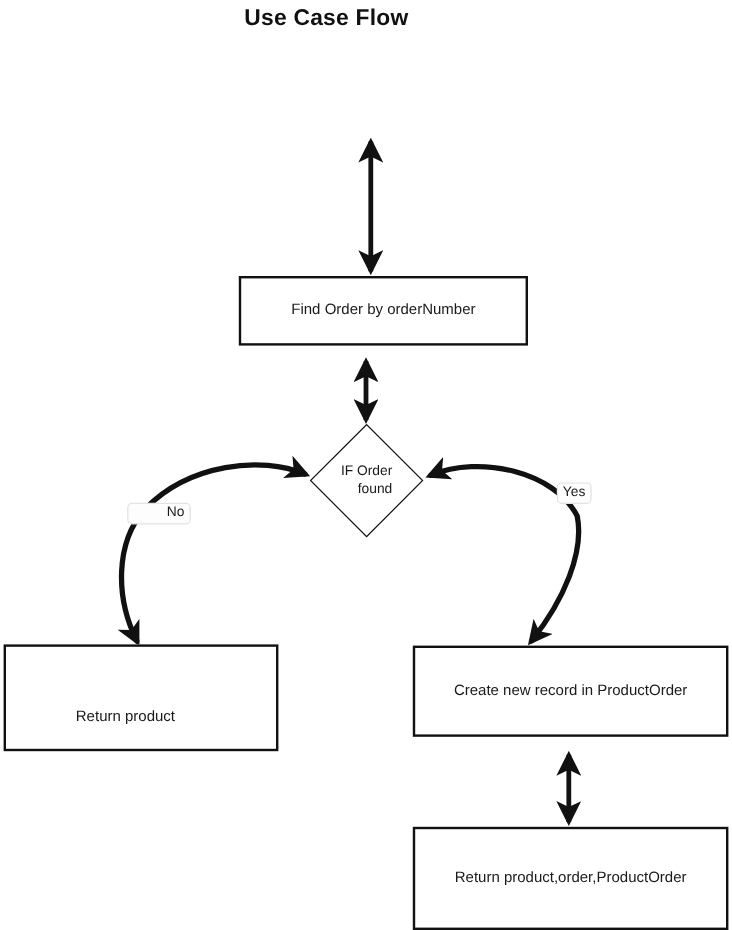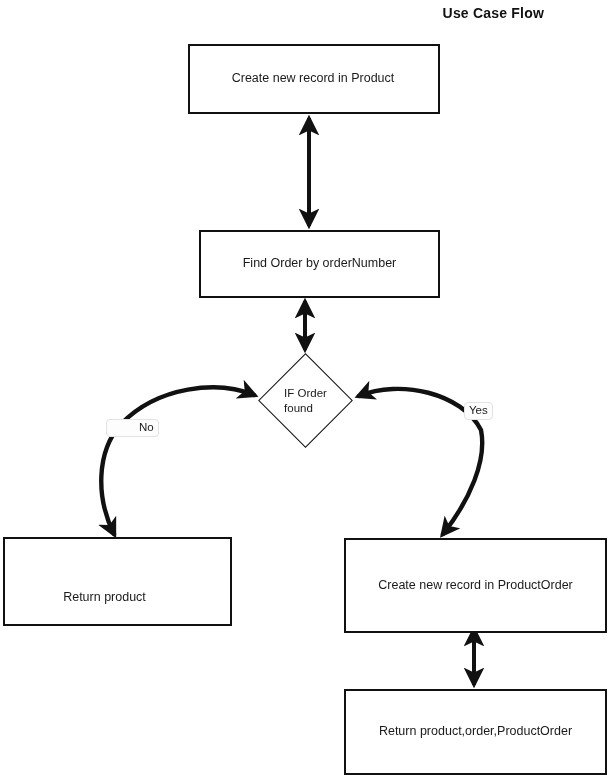--- a/index.html
+++ b/index.html
@@ -25,22 +25,22 @@
     top: 0;
     width: 610px;
     height: 775px;
     pointer-events: none;
   }
   .diagram-title {
     position: absolute;
     left: 0;
     top: 5px;
     width: 544px;
-    text-align: right;
-    font-size: 14px;
+    text-align: center;
+    font-size: 19px;
     font-weight: bold;
     letter-spacing: 0.2px;
     color: #111111;
   }
   .node-box {
     position: absolute;
     box-sizing: border-box;
     background: #ffffff;
     border: 2.4px solid #111111;
     display: flex;
@@ -49,23 +49,23 @@
   }
   .node-box .node-label {
     font-size: 12.5px;
     color: #1a1a1a;
     line-height: 1.25;
     text-align: center;
     white-space: nowrap;
   }
   
   #box-create-product   { left: 188px; top: 44px;  width: 252px; height: 70px; }
-  #box-find-order       { left: 199px; top: 230px; width: 241px; height: 68px; }
+  #box-find-order       { left: 199px; top: 230px; width: 241px; height: 58px; }
   #box-return-product   { left: 3px;   top: 537px; width: 229px; height: 89px; }
-  #box-create-po        { left: 344px; top: 538px; width: 263px; height: 95px; }
+  #box-create-po        { left: 344px; top: 538px; width: 263px; height: 76px; }
   #box-return-all       { left: 344px; top: 689px; width: 263px; height: 86px; }
 
   
   #box-return-product .node-label { transform: translateX(-13px); margin-top: 32px; }
   #box-create-product .node-label { transform: translateX(-1px); }
 
   .node-diamond {
     position: absolute;
     left: 258px;
     top: 353px;
@@ -89,21 +89,21 @@
     position: absolute;
     left: 0;
     top: 0;
     width: 95px;
     height: 95px;
     display: flex;
     align-items: center;
     justify-content: center;
     font-size: 11.5px;
     line-height: 1.3;
-    text-align: left;
+    text-align: right;
     color: #1a1a1a;
     white-space: pre-line;
   }
   .edge-label {
     position: absolute;
     background: #fdfdfd;
     border: 1px solid #e2e2e2;
     border-radius: 4px;
     font-size: 11.5px;
     color: #1a1a1a;
@@ -141,23 +141,20 @@
 
     <line x1="305" y1="301" x2="305" y2="350" stroke="#111111" stroke-width="4" marker-start="url(#arrow-start)" marker-end="url(#arrow-end)"></line>
 
     <path d="M 114 534 C 96 498, 96 452, 121 424 C 158 386, 218 380, 254 395" fill="none" stroke="#111111" stroke-width="4.4" stroke-linecap="round" marker-start="url(#arrow-start-thick)" marker-end="url(#arrow-end-thick)"></path>
 
     <path d="M 443 534 C 470 500, 487 460, 481 430 C 462 393, 400 379, 359 396" fill="none" stroke="#111111" stroke-width="4.4" stroke-linecap="round" marker-start="url(#arrow-start-thick)" marker-end="url(#arrow-end-thick)"></path>
 
     <line x1="474" y1="629" x2="474" y2="685" stroke="#111111" stroke-width="4" marker-start="url(#arrow-start)" marker-end="url(#arrow-end)"></line>
   </svg>
 
-  <div class="node-box" id="box-create-product">
-    <span class="node-label">Create new record in Product</span>
-  </div>
 
   <div class="node-box" id="box-find-order">
     <span class="node-label">Find Order by orderNumber</span>
   </div>
 
   <div class="node-diamond" id="node-if-order-found">
     <div class="diamond-shape"></div>
     <div class="diamond-label">IF Order
 found</div>
   </div>

